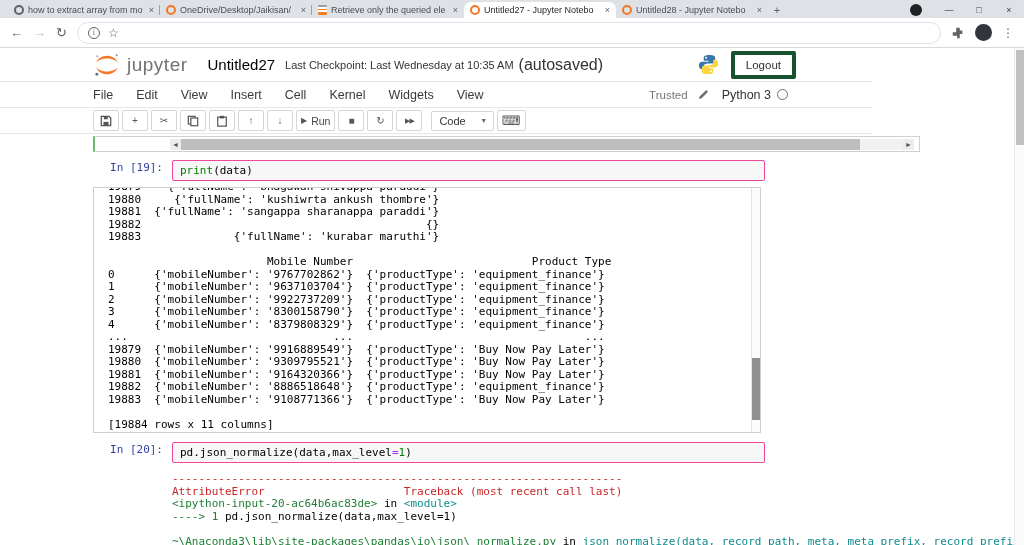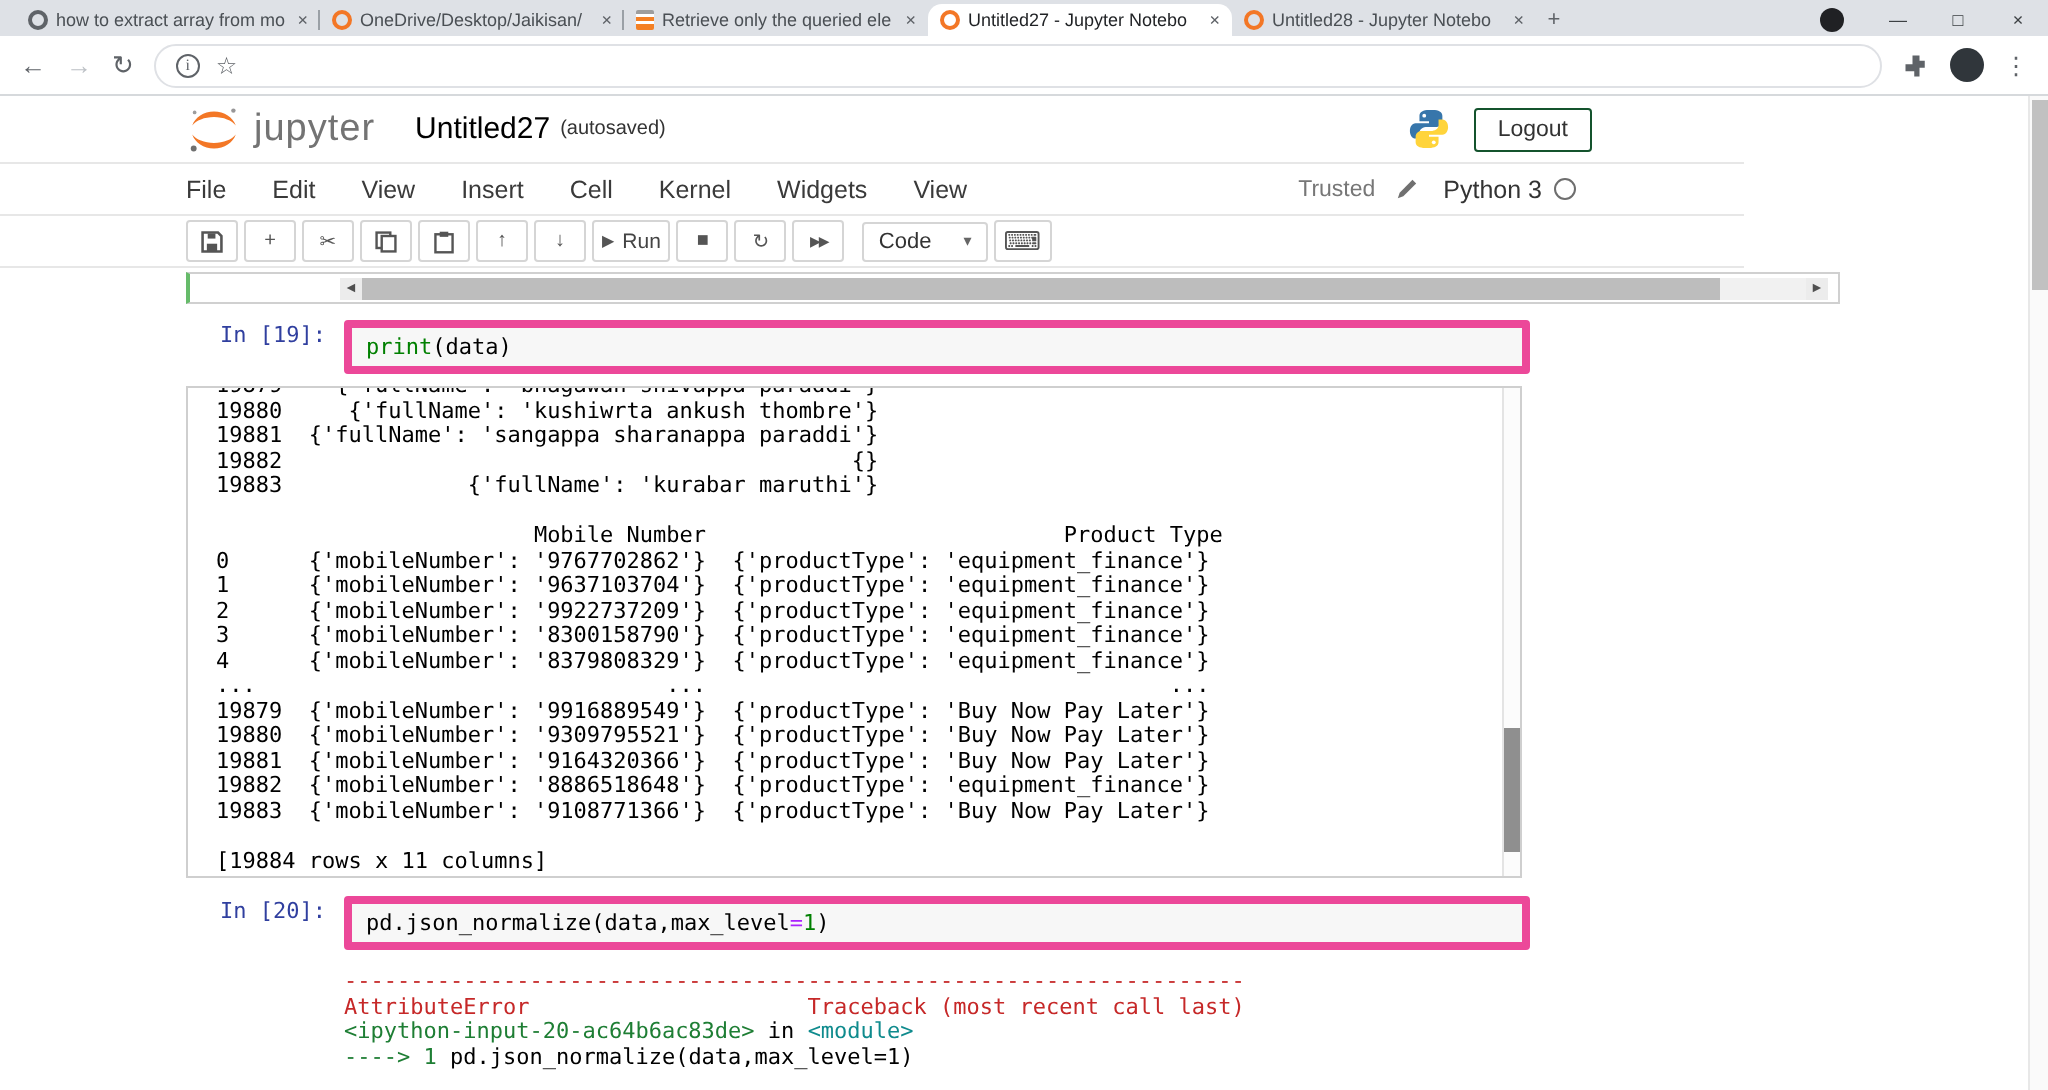--- a/index.html
+++ b/index.html
@@ -32,23 +32,23 @@
   .star{font-size:12px;color:#5f6368;flex:none}
   .avatar{width:17px;height:17px;border-radius:50%;background:#30363b;flex:none}
   .kebab{font-size:12px;color:#5f6368;flex:none;letter-spacing:0}
 
   
   .jp{position:absolute;top:48px;left:0;width:872px;height:497px;background:#fff}
   .jp-header{height:34px;display:flex;align-items:center;padding:0 76px 0 93px;border-bottom:1px solid #e7e7e7}
   .logo-text{font-size:19px;color:#737373;margin-left:6px;letter-spacing:.5px}
   .nb-title{font-size:15px;color:#000;margin-left:20px}
   .chk{font-size:11px;color:#333;margin-left:10px}
-  .autosave{font-size:10px;color:#333;margin-left:5px}
+  .autosave{font-size:16px;color:#333;margin-left:5px}
   .hdr-spacer{flex:1}
-  .logout{border:1px solid #14532d;border-radius:2px;font-size:11.5px;color:#333;padding:4px 11px;margin-left:12px;background:#fff}
+  .logout{border:4px solid #14532d;border-radius:2px;font-size:11.5px;color:#333;padding:4px 11px;margin-left:12px;background:#fff}
   .menubar{height:26px;display:flex;align-items:center;padding:0 84px 0 93px;border-bottom:1px solid #e7e7e7;font-size:12.5px;color:#3a3a3a}
   .menu-item{margin-right:23px}
   .mb-spacer{flex:1}
   .trusted{font-size:11.5px;color:#777}
   .pencil{margin-left:10px;display:flex;align-items:center}
   .kernel-name{font-size:12.5px;color:#333;margin-left:13px}
   .kernel-circle{width:11px;height:11px;border:1.5px solid #6e6e6e;border-radius:50%;margin-left:6px;flex:none}
   .toolbar{height:26px;display:flex;align-items:center;padding:0 0 0 93px;gap:3px;border-bottom:1px solid #e7e7e7}
   .tb-btn{min-width:26px;height:21px;border:1px solid #d5d5d5;border-radius:2px;background:#fff;display:flex;align-items:center;justify-content:center;font-size:10px;color:#555;padding:0 4px;gap:4px;flex:none}
   .tb-btn .lbl{font-size:10.5px;color:#444}
@@ -59,21 +59,21 @@
   
   .nb{padding-top:2px}
   .scroll-cell{margin-left:93px;width:827px;height:16px;border:1px solid #d0d0d0;border-left:2px solid #66bb6a;display:flex;align-items:center;background:#fff}
   .hscroll{margin-left:75px;flex:1;margin-right:5px;height:11px;display:flex;align-items:center}
   .harrow{font-size:7px;color:#505050;width:11px;text-align:center;background:#ececec;height:11px;line-height:11px;flex:none}
   .htrack{flex:1;height:11px;background:#f1f1f1;position:relative}
   .hthumb{position:absolute;left:0;top:0;height:11px;width:94%;background:#bdbdbd}
   .cell{margin:8px 107px 0 93px;display:flex}
   .cell.c20{margin-top:9px}
   .prompt{width:79px;flex:none;text-align:right;padding-right:9px;font:11px/15px "DejaVu Sans Mono",monospace;color:#303f9f}
-  .input-area{flex:1;border:4px solid #ec4899;background:#f7f7f7;border-radius:2px;padding:3px 7px;min-width:0}
+  .input-area{flex:1;border:1px solid #ec4899;background:#f7f7f7;border-radius:2px;padding:3px 7px;min-width:0}
   .code{font:11px/13px "DejaVu Sans Mono",monospace;white-space:pre}
   .output-scroll{margin:6px 111px 0 93px;height:246px;border:1px solid #cfcfcf;position:relative;overflow:hidden}
   .output-scroll .out{margin-top:-7px;padding-left:14px}
   .out{font:11px/12.5px "DejaVu Sans Mono",monospace;white-space:pre;color:#000}
   .vscroll{position:absolute;top:0;right:0;bottom:0;width:9px;background:#fcfcfc;border-left:1px solid #e4e4e4}
   .vthumb{position:absolute;top:170px;right:0;width:8px;height:62px;background:#8f8f8f}
   .output-error{margin:10px 0 0 93px;display:flex}
   .err-prompt{width:79px;flex:none}
   .tb-pre{flex:none}
 
@@ -151,20 +151,21 @@
       <svg width="28" height="24" viewBox="0 0 30 26">
         <path d="M15 20c-5.2 0-9.7-1.9-11.8-4.6C4.7 19.8 9.4 23 15 23s10.3-3.2 11.8-7.6C24.7 18.1 20.2 20 15 20z" fill="#f37726"></path>
         <path d="M15 6c5.2 0 9.7 1.9 11.8 4.6C25.3 6.2 20.6 3 15 3S4.7 6.2 3.2 10.6C5.3 7.9 9.8 6 15 6z" fill="#f37726"></path>
         <circle cx="25.5" cy="2.5" r="1.2" fill="#989798"></circle>
         <circle cx="4" cy="23" r="1.6" fill="#6f7070"></circle>
         <circle cx="4.5" cy="3.5" r="1" fill="#9e9e9e"></circle>
       </svg>
     </span>
     <span class="logo-text">jupyter</span>
     <span class="nb-title">Untitled27</span>
+    <span class="chk">Last Checkpoint: Last Wednesday at 10:35 AM</span>
     <span class="autosave">(autosaved)</span>
     <span class="hdr-spacer"></span>
     <span style="display:flex">
       <svg width="21" height="21" viewBox="0 0 22 22">
         <path d="M11 1C8 1 6 2 6 4v3h5v1H4C2 8 1 10 1 12s1 4 3 4h2v-3c0-2 2-3 4-3h5c1.7 0 3-1.3 3-3V4c0-2-2-3-5-3h-2z" fill="#3776ab"></path>
         <path d="M11 21c3 0 5-1 5-3v-3h-5v-1h7c2 0 3-2 3-4s-1-4-3-4h-2v3c0 2-2 3-4 3H7c-1.7 0-3 1.3-3 3v3c0 2 2 3 5 3h2z" fill="#ffd43b"></path>
         <circle cx="8.5" cy="4" r="1" fill="#fff"></circle>
         <circle cx="13.5" cy="18" r="1" fill="#fff"></circle>
       </svg>
     </span>

